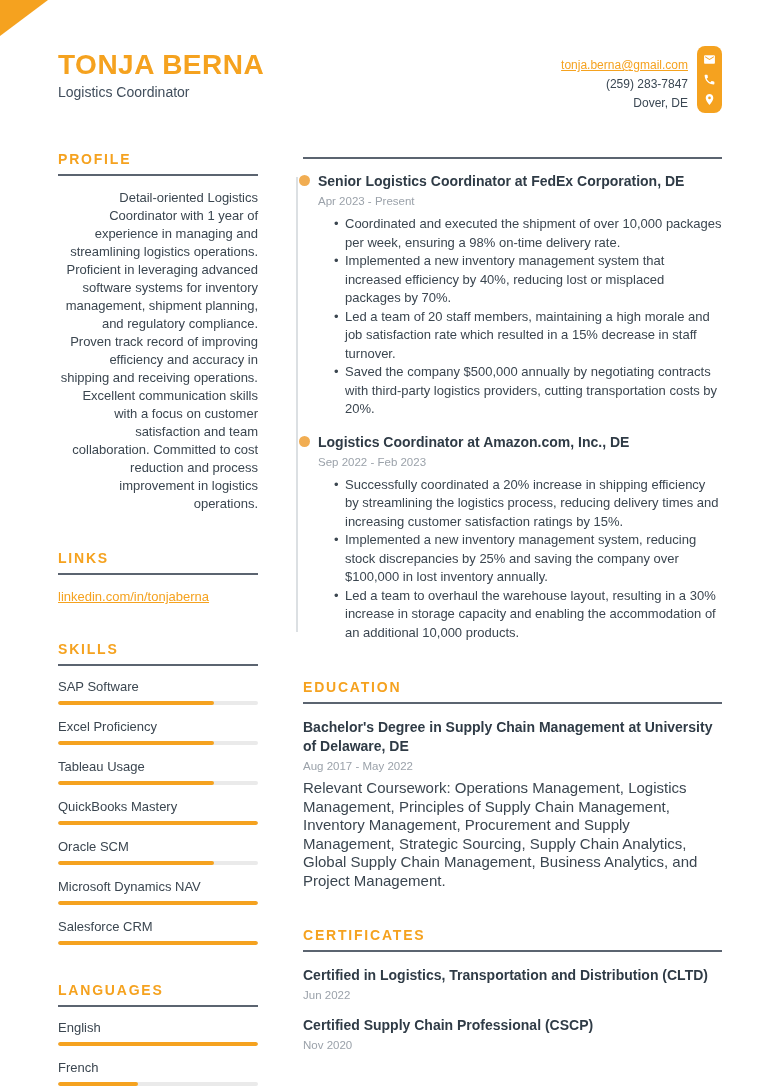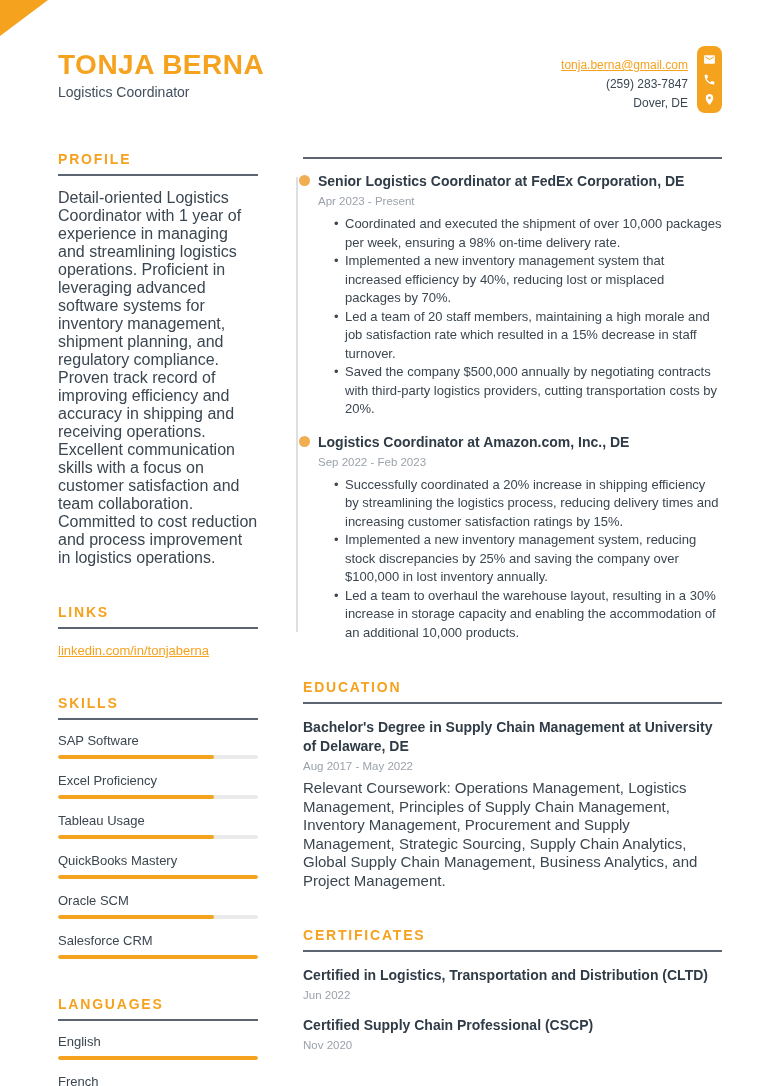--- a/index.html
+++ b/index.html
@@ -38,21 +38,21 @@
     padding:7px 0;
   }
   .icon-bar svg{width:13px;height:13px;fill:#ffffff;display:block;}
   
   .col-left{position:absolute;top:151px;left:58px;width:200px;}
   .col-right{position:absolute;top:151px;left:303px;width:419px;}
   .section{margin-bottom:37px;}
   h2{font-size:14px;font-weight:700;letter-spacing:1.8px;color:var(--accent);margin:0;line-height:17px;}
   .rule{height:2px;background:var(--rule);margin-top:6px;}
   
-  .profile-text{margin:13px 0 0;font-size:16px;line-height:18px;color:var(--ink-body);}
+  .profile-text{margin:13px 0 0;font-size:13px;line-height:18px;color:var(--ink-body);text-align:right;}
   .links-body{margin-top:14px;font-size:13px;}
   .links-body a{color:var(--accent);text-decoration:underline;}
   .meter-list{margin-top:12px;}
   .meter-item{margin-bottom:13px;}
   .meter-name{font-size:13px;line-height:17px;color:var(--ink-body);}
   .meter-track{margin-top:6px;height:4px;border-radius:2px;background:var(--track);overflow:hidden;}
   .meter-fill{height:100%;border-radius:2px;background:var(--accent);}
   
   .jobs{position:relative;margin-top:13px;padding-left:15px;}
   .jobs::before{content:'';position:absolute;left:-7px;top:5px;bottom:10px;width:2px;background:var(--timeline);}
@@ -151,20 +151,26 @@
     </div>
   </div>
 
   <div class="meter-item">
     <div class="meter-name">Oracle SCM</div>
     <div class="meter-track">
       <div class="meter-fill" style="width: 78%;"></div>
     </div>
   </div>
 
+  <div class="meter-item">
+    <div class="meter-name">Microsoft Dynamics NAV</div>
+    <div class="meter-track">
+      <div class="meter-fill" style="width: 100%;"></div>
+    </div>
+  </div>
 
   <div class="meter-item">
     <div class="meter-name">Salesforce CRM</div>
     <div class="meter-track">
       <div class="meter-fill" style="width: 100%;"></div>
     </div>
   </div>
 </div>
     </div>
 

